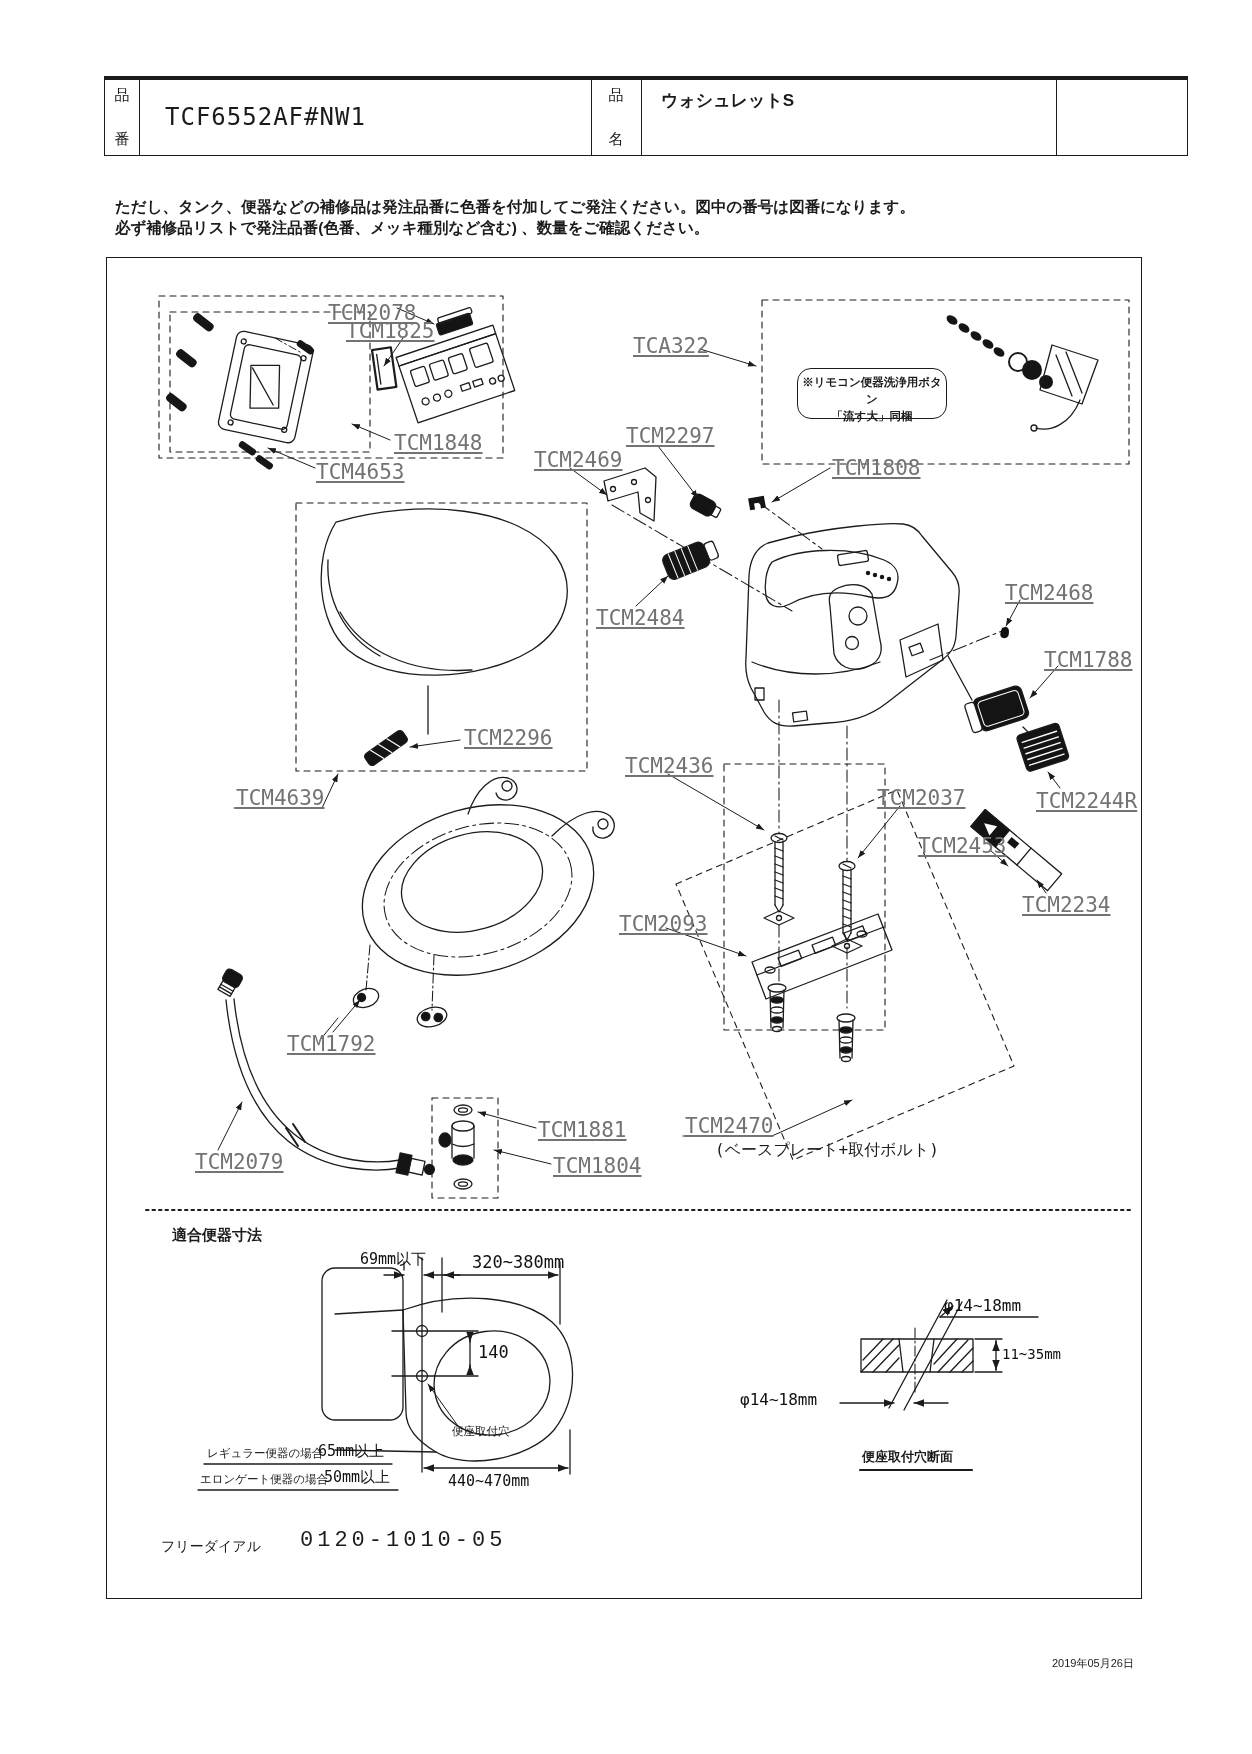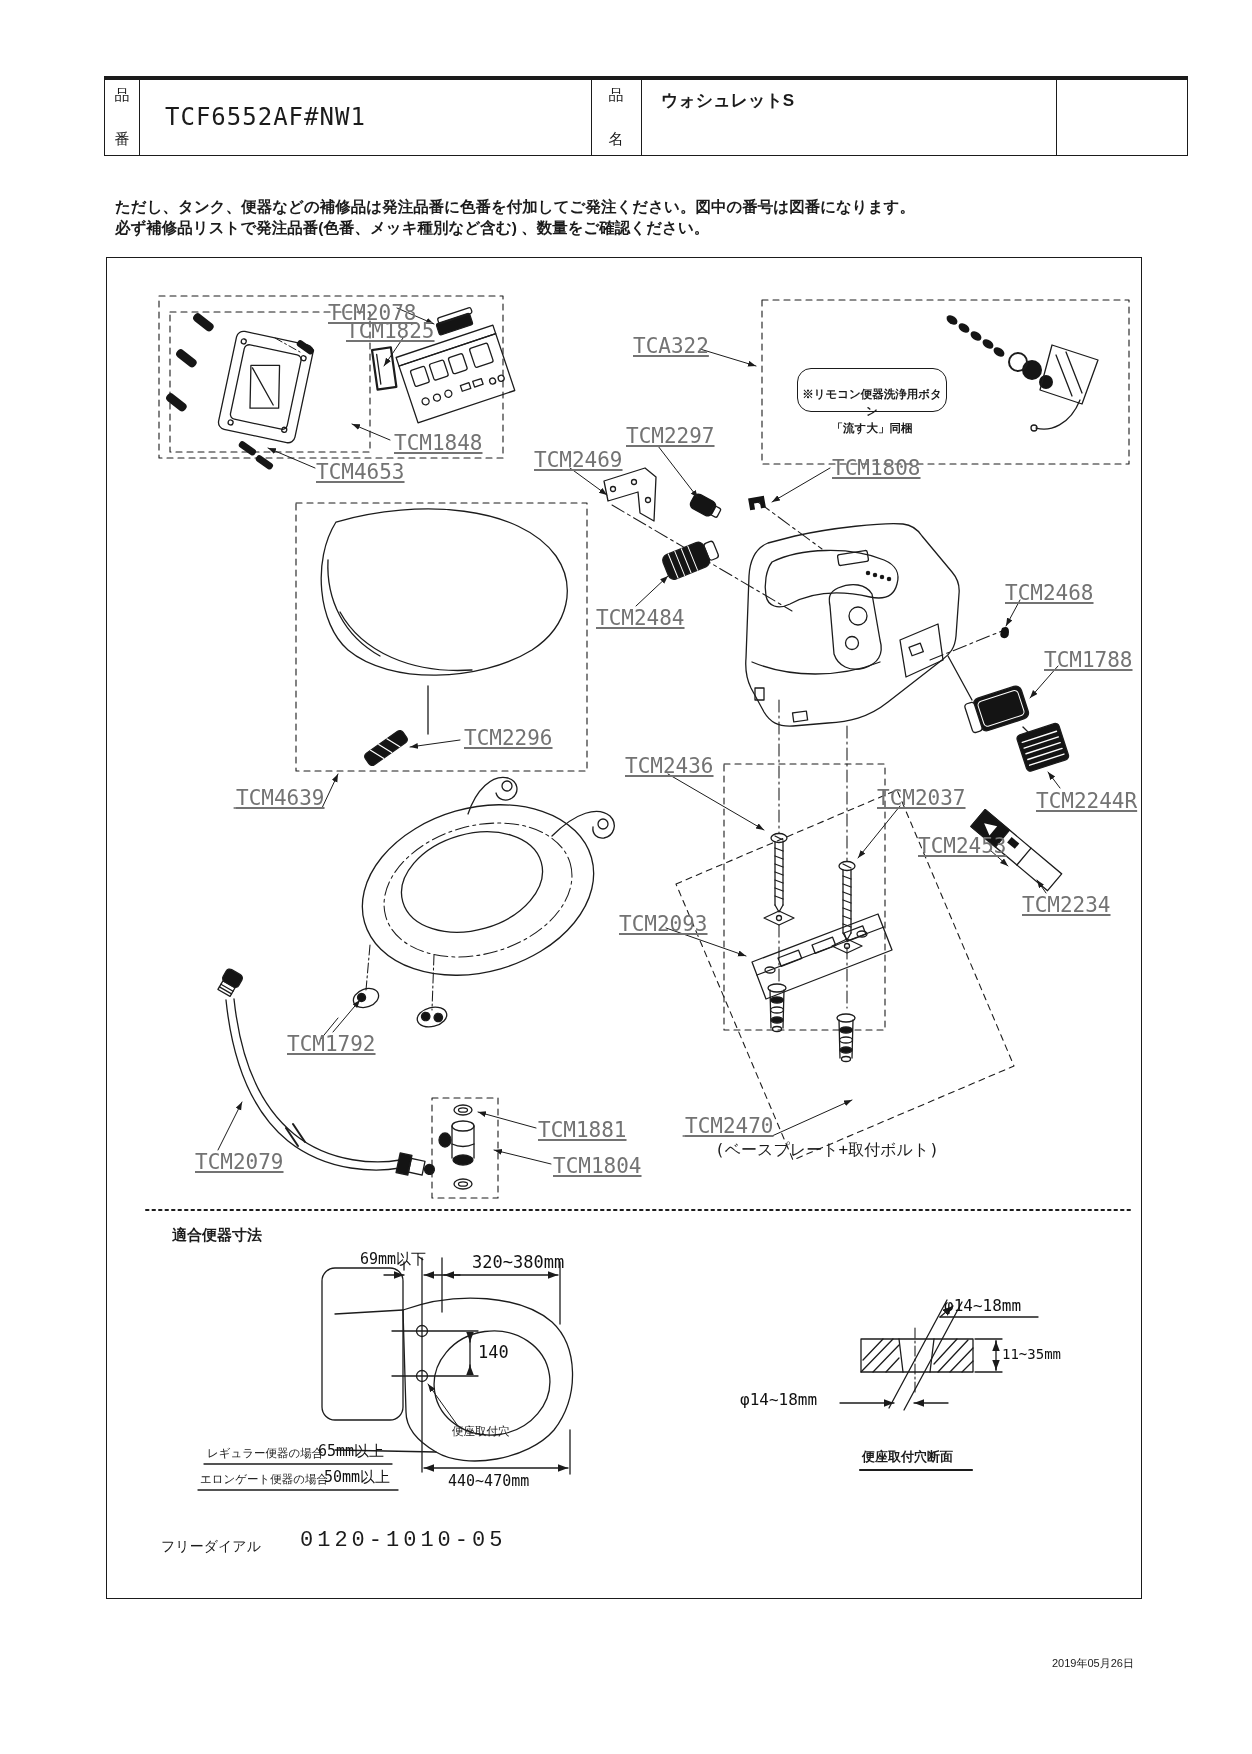--- a/index.html
+++ b/index.html
@@ -20,22 +20,22 @@
        text-align:center;font-size:16px;}
   
   .notice{position:absolute;left:115px;top:196px;font-size:15.5px;font-weight:bold;line-height:21px;}
   
   .frame{position:absolute;left:106px;top:257px;width:1036px;height:1342px;
        border:1.6px solid #1b1b1b;box-sizing:border-box;}
   
   .plabel{position:absolute;font-family:"DejaVu Sans Mono","Liberation Mono",monospace;
        font-size:21px;white-space:nowrap;color:#737373;text-decoration:underline;}
   .sub{font-family:"DejaVu Sans Mono","Liberation Mono",monospace;font-size:16px;white-space:nowrap;margin-left:47px;}
-  .notebox{position:absolute;left:797px;top:368px;width:150px;height:44px;border:1.6px solid #1b1b1b;
-       border-radius:14px;box-sizing:border-box;text-align:center;padding-top:17px;
+  .notebox{position:absolute;left:797px;top:368px;width:150px;height:51px;border:1.6px solid #1b1b1b;
+       border-radius:14px;box-sizing:border-box;text-align:center;padding-top:5px;
        font-size:11.5px;line-height:17px;font-weight:bold;}
   .dim{position:absolute;font-family:"DejaVu Sans Mono","Liberation Mono",monospace;white-space:nowrap;color:#111;}
   .spec-title{position:absolute;left:172px;top:1226px;font-size:15px;font-weight:bold;}
   .jp-s{position:absolute;font-size:11.5px;font-weight:normal;white-space:nowrap;}
   .sect-label{position:absolute;left:862px;top:1448px;font-size:13px;font-weight:bold;}
   .footer-req{position:absolute;left:151px;top:1502px;font-size:15px;}
   .freedial-l{position:absolute;left:161px;top:1538px;font-size:14px;}
   .freedial-n{position:absolute;left:300px;top:1528px;font-size:22px;letter-spacing:4px;
        font-family:Liberation Mono, monospace;}
   .date{position:absolute;left:1052px;top:1656px;font-size:11px;}

